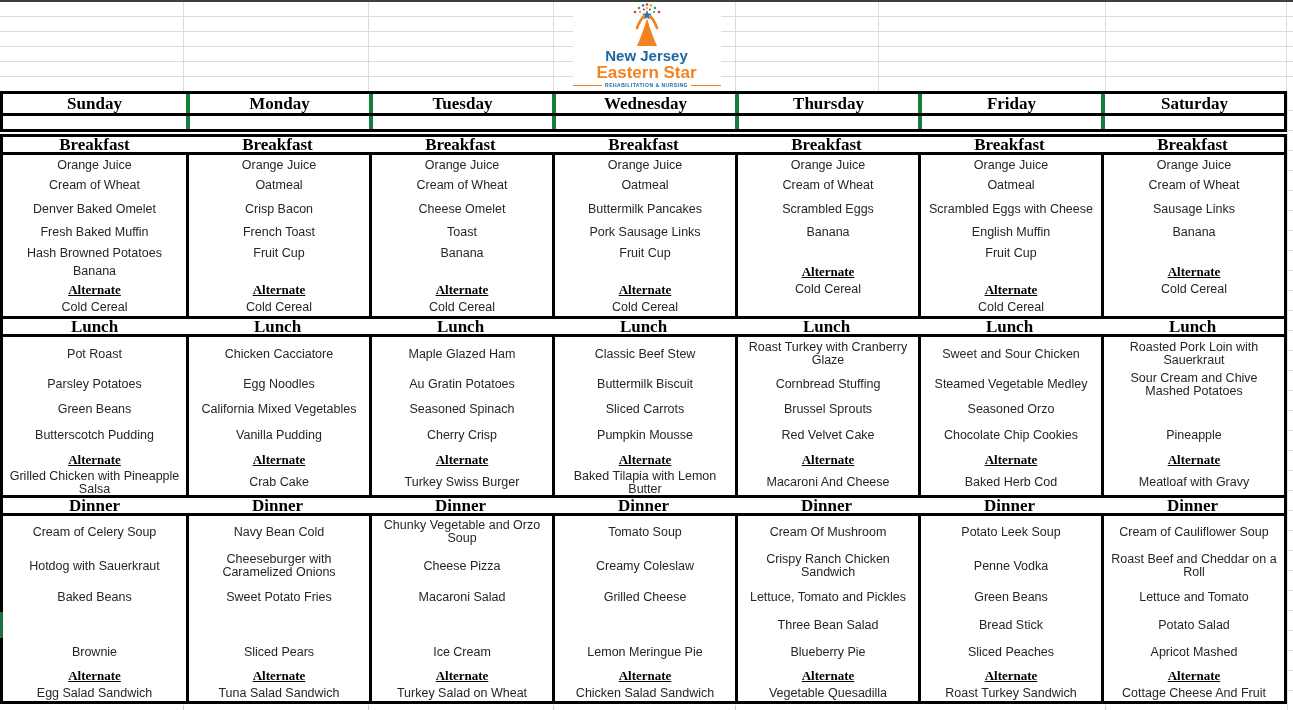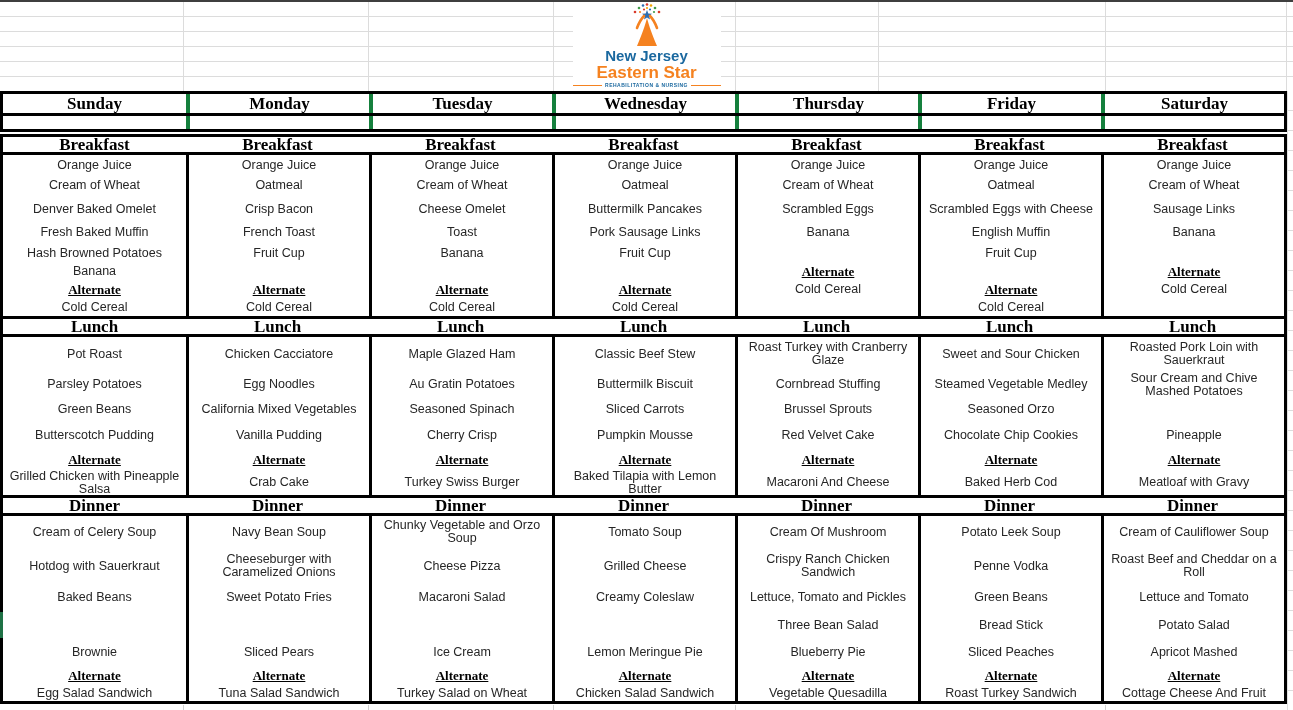--- a/index.html
+++ b/index.html
@@ -302,41 +302,41 @@
           <div class="day-col">
             <div class="cell item-cell">Cream of Celery Soup</div>
             <div class="cell item-cell">Hotdog with Sauerkraut</div>
             <div class="cell item-cell">Baked Beans</div>
             <div class="cell item-cell"></div>
             <div class="cell item-cell">Brownie</div>
             <div class="cell alt-label">Alternate</div>
             <div class="cell item-cell">Egg Salad Sandwich</div>
           </div>
           <div class="day-col">
-            <div class="cell item-cell">Navy Bean Soup</div>
+            <div class="cell item-cell">Navy Bean Cold</div>
             <div class="cell item-cell">Cheeseburger with Caramelized Onions</div>
             <div class="cell item-cell">Sweet Potato Fries</div>
             <div class="cell item-cell"></div>
             <div class="cell item-cell">Sliced Pears</div>
             <div class="cell alt-label">Alternate</div>
             <div class="cell item-cell">Tuna Salad Sandwich</div>
           </div>
           <div class="day-col">
             <div class="cell item-cell">Chunky Vegetable and Orzo Soup</div>
             <div class="cell item-cell">Cheese Pizza</div>
             <div class="cell item-cell">Macaroni Salad</div>
             <div class="cell item-cell"></div>
             <div class="cell item-cell">Ice Cream</div>
             <div class="cell alt-label">Alternate</div>
             <div class="cell item-cell">Turkey Salad on Wheat</div>
           </div>
           <div class="day-col">
             <div class="cell item-cell">Tomato Soup</div>
+            <div class="cell item-cell">Creamy Coleslaw</div>
             <div class="cell item-cell">Grilled Cheese</div>
-            <div class="cell item-cell">Creamy Coleslaw</div>
             <div class="cell item-cell"></div>
             <div class="cell item-cell">Lemon Meringue Pie</div>
             <div class="cell alt-label">Alternate</div>
             <div class="cell item-cell">Chicken Salad Sandwich</div>
           </div>
           <div class="day-col">
             <div class="cell item-cell">Cream Of Mushroom</div>
             <div class="cell item-cell">Crispy Ranch Chicken Sandwich</div>
             <div class="cell item-cell">Lettuce, Tomato and Pickles</div>
             <div class="cell item-cell">Three Bean Salad</div>

